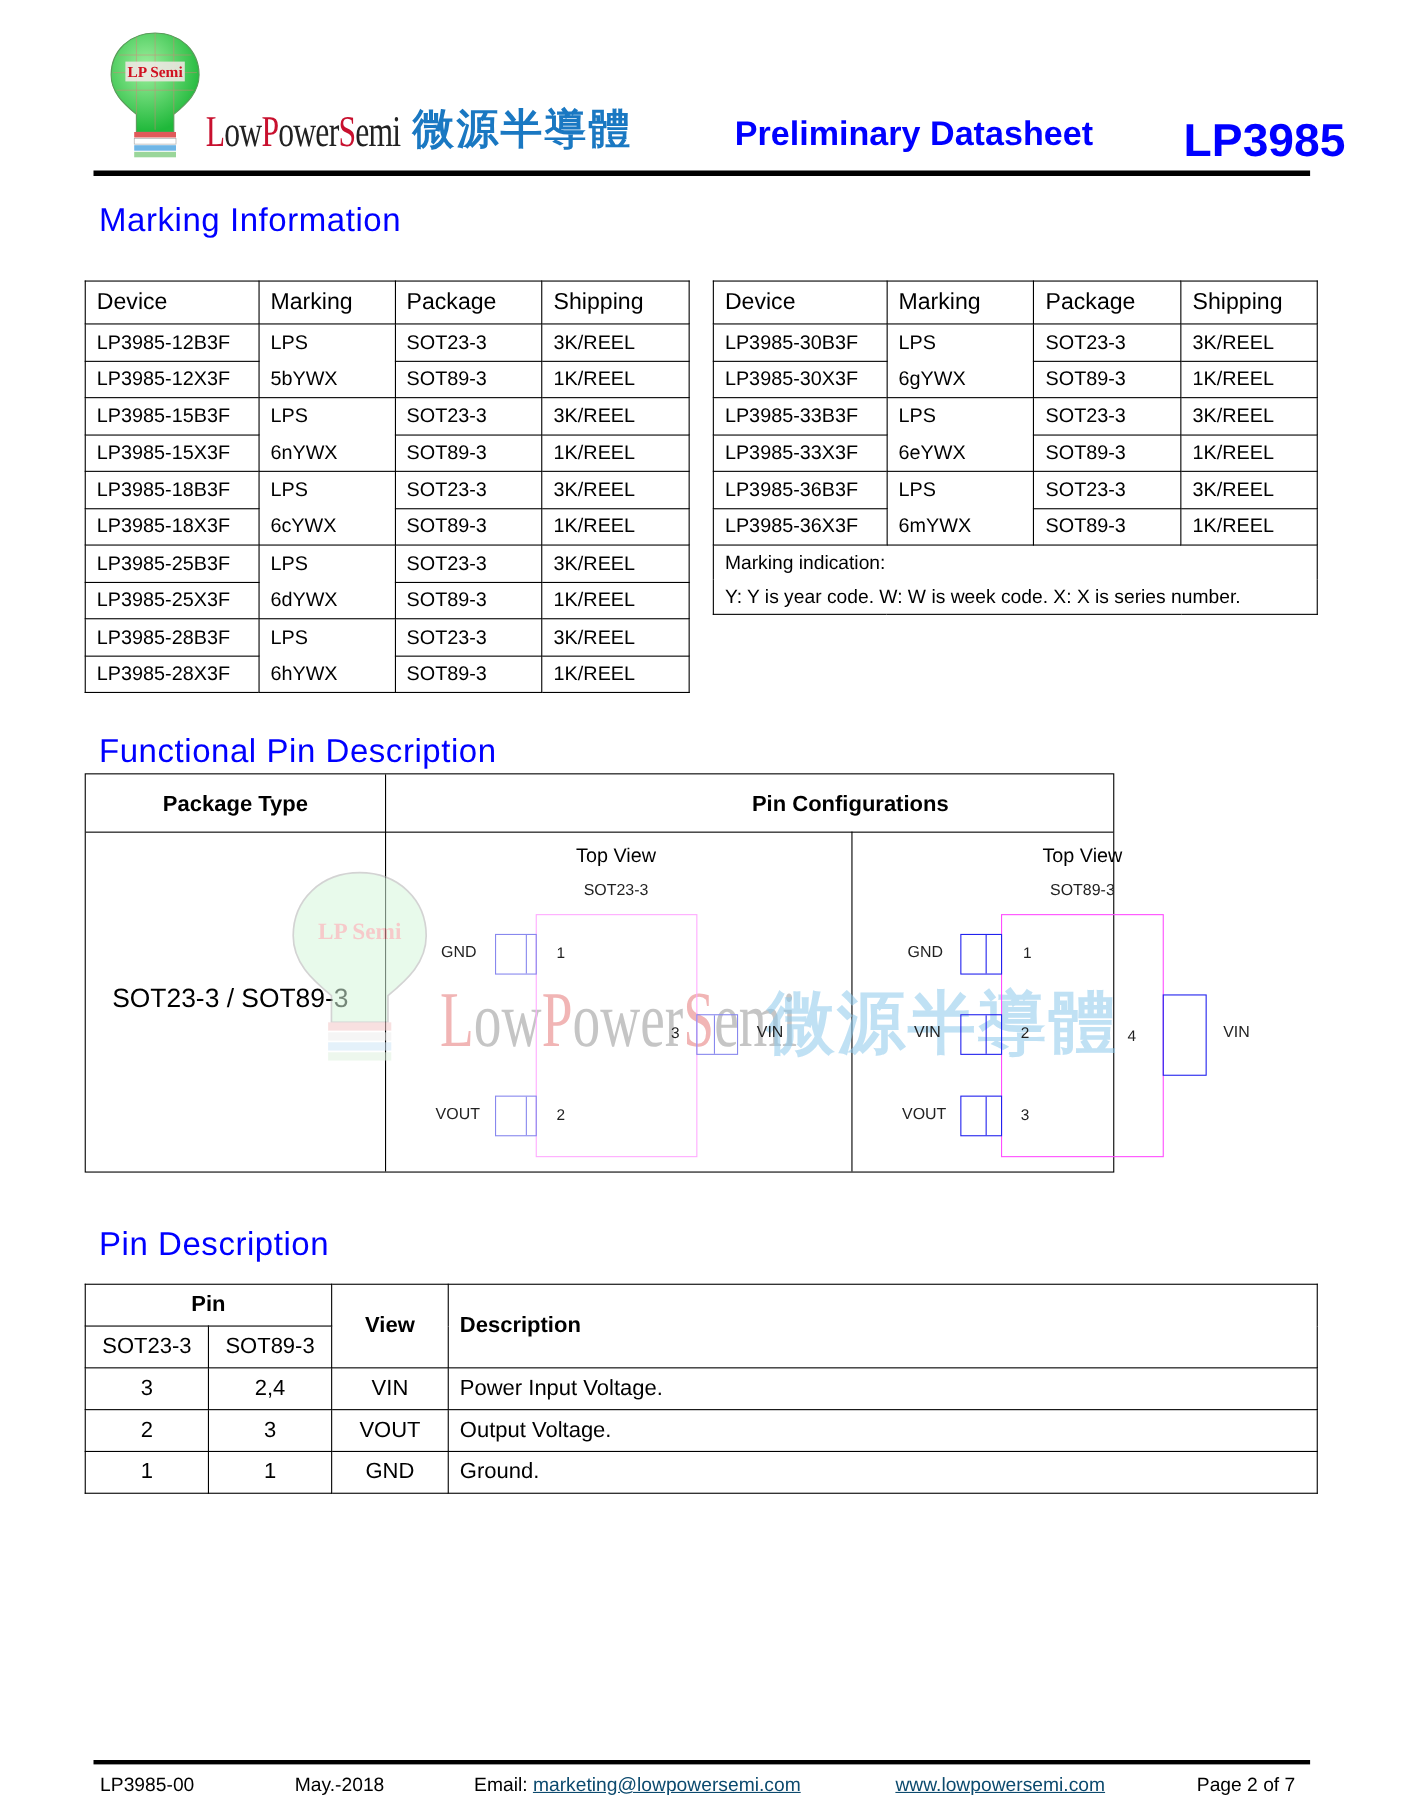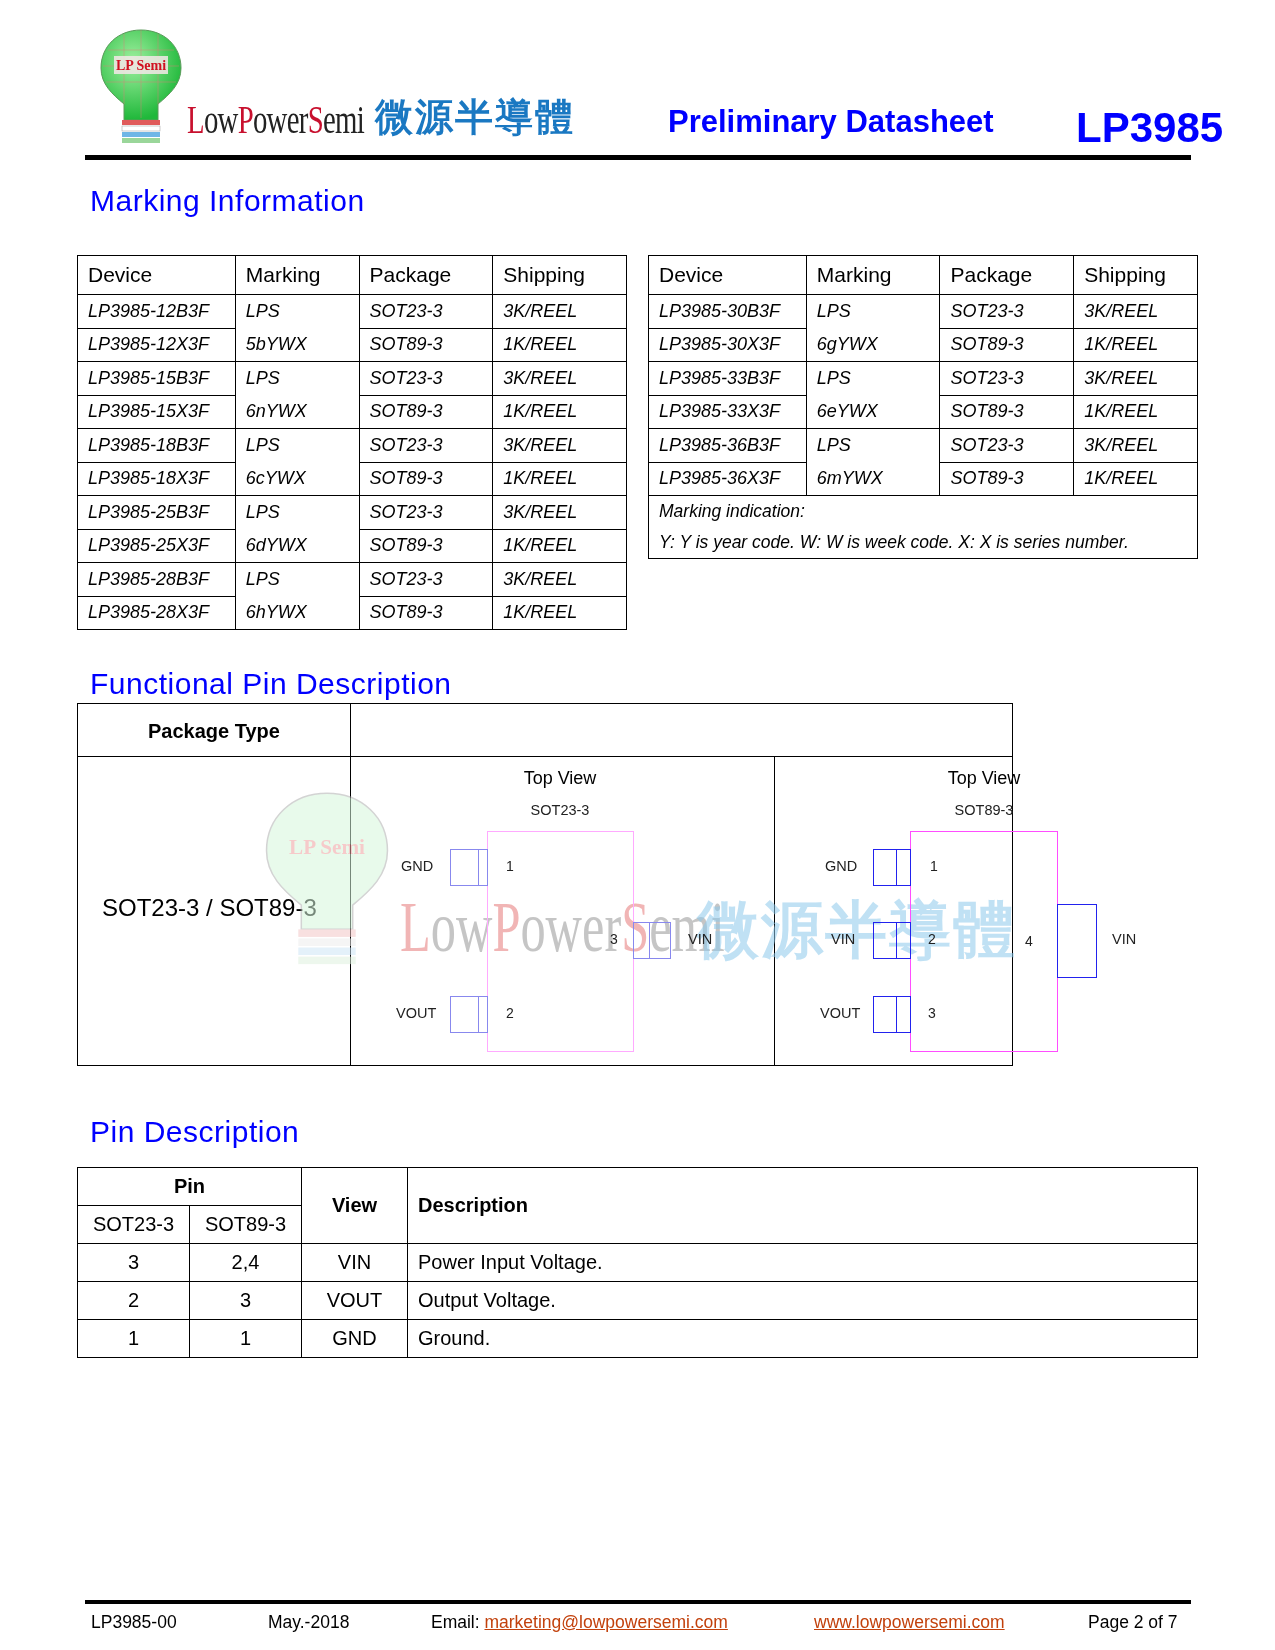--- a/index.html
+++ b/index.html
@@ -18,21 +18,21 @@
   .doc-part { position: absolute; left: 1076px; top: 104px; font-size: 42px; font-weight: bold; color: #0000ff; }
   .rule-top { position: absolute; left: 85px; top: 155px; width: 1106px; height: 5px; background: #000; }
 
   .section-title { position: absolute; font-size: 30px; color: #0000ff; letter-spacing: 0.5px; white-space: nowrap; }
 
   
   table { border-collapse: collapse; }
   .mk { position: absolute; font-size: 18px; }
   .mk td, .mk th { border: 1.4px solid #000; padding: 0 10px; text-align: left; white-space: nowrap; }
   .mk th { font-weight: normal; font-size: 21px; height: 38px; }
-  .mk td { height: 32.5px; font-style: italic; }
+  .mk td { height: 32.5px; }
   .mk td.mkcell { vertical-align: middle; padding-top: 0; padding-bottom: 0; }
   .mk .two { line-height: 33px; }
   .mk .note td { height: 31px; font-size: 17.5px; border-top: none; border-bottom: none; }
   .mk .note.first td { border-top: 1.4px solid #000; }
   .mk .note.last td { border-bottom: 1.4px solid #000; }
 
   
   .fpd { position: absolute; left: 77px; top: 703px; width: 936px; height: 363px; border: 1.4px solid #000; box-sizing: border-box; }
   .fpd .hdr-row { position: absolute; left: 0; top: 0; width: 100%; height: 52px; border-bottom: 1.4px solid #000; }
   .fpd .vline { position: absolute; top: 0; bottom: 0; width: 0; border-left: 1.4px solid #000; }
@@ -59,21 +59,21 @@
 
   
   .pd { position: absolute; left: 77px; top: 1167px; width: 1121px; font-size: 20px; }
   .pd td { border: 1.4px solid #000; height: 37px; padding: 0 10px; white-space: nowrap; }
   .pd .c { text-align: center; }
   .pd .b { font-weight: bold; }
 
   
   .rule-bot { position: absolute; left: 85px; top: 1600px; width: 1106px; height: 4px; background: #000; }
   .foot { position: absolute; top: 1612px; font-size: 17.5px; white-space: nowrap; }
-  .foot a { color: #c2410c; text-decoration: underline; }
+  .foot a { color: #0c4a6e; text-decoration: underline; }
 </style>
 </head>
 <body>
 
 <svg class="logo-bulb" viewBox="0 0 86 120">
   <defs>
     <radialGradient id="bg1" cx="40%" cy="35%" r="65%">
       <stop offset="0%" stop-color="#9ff09f"></stop>
       <stop offset="100%" stop-color="#1fb83a"></stop>
     </radialGradient>
@@ -255,20 +255,21 @@
 </tbody>
   </table>
 
 <div class="section-title" style="left:90px; top:667px;">Functional Pin Description</div>
 
 <div class="fpd">
   <div class="hdr-row"></div>
   <div class="vline" style="left:272px;"></div>
   <div class="vline" style="left:696px; top:52px;"></div>
   <div class="hdr" style="left:0; width:272px;">Package Type</div>
+  <div class="hdr" style="left:272px; width:846px;">Pin Configurations</div>
   <div class="pkg-type">SOT23-3 / SOT89-3</div>
 </div>
 
 <svg class="wm-bulb" viewBox="0 0 86 120">
   <path d="M43 2 C20 2 3 18 3 40 C3 56 14 66 26 76 L26 92 L60 92 L60 76 C72 66 83 56 83 40 C83 18 66 2 43 2 Z" fill="#d6f6dc" stroke="#b0b0b0" stroke-width="1"></path>
   <text x="43" y="42" text-anchor="middle" font-family="Liberation Serif, serif" font-size="14" font-weight="bold" fill="#f0a0a0">LP Semi</text>
   <rect x="24" y="92" width="38" height="5" fill="#f3c8c8"></rect>
   <rect x="24" y="98" width="38" height="5" fill="#eeeeee"></rect>
   <rect x="24" y="104" width="38" height="5" fill="#cfe6f6"></rect>
   <rect x="24" y="110" width="38" height="5" fill="#dff1df"></rect>

